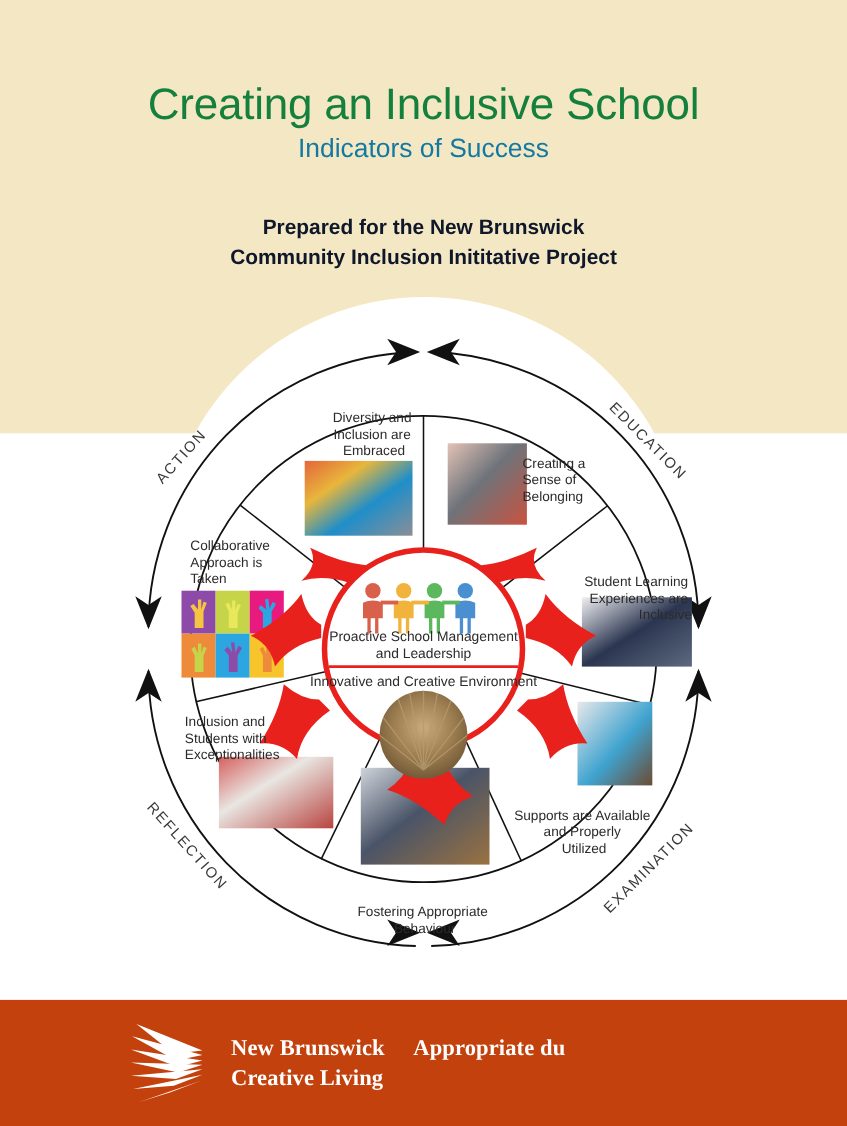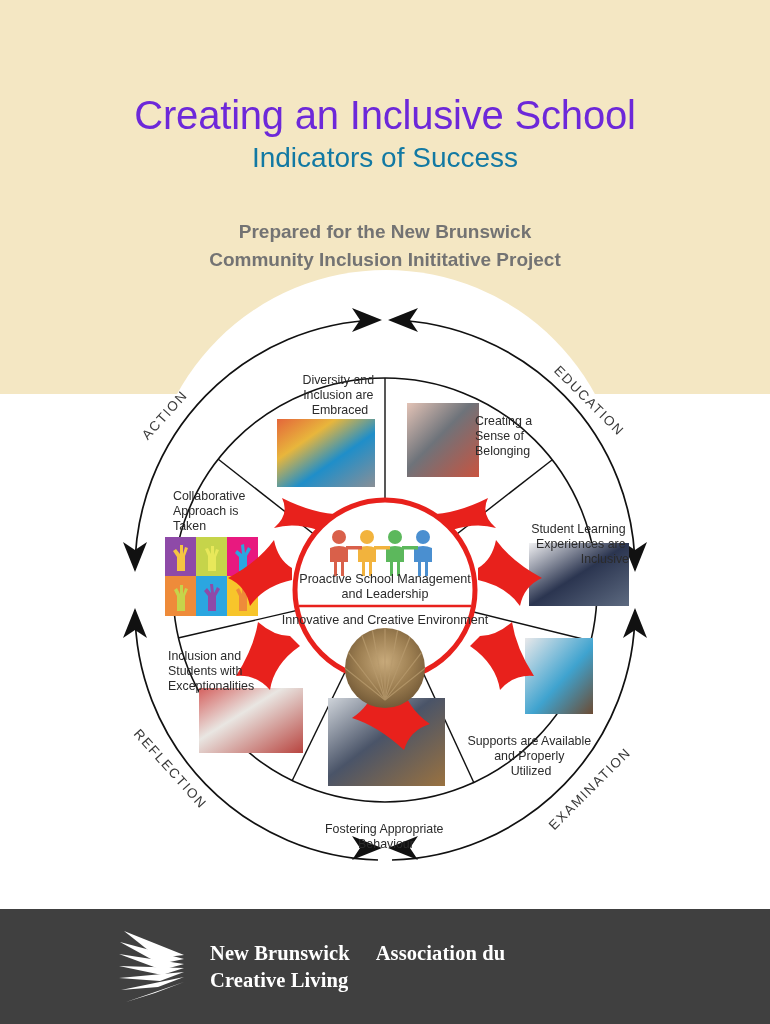--- a/index.html
+++ b/index.html
@@ -18,29 +18,29 @@
     background:#f4e7c3;
     z-index:1;
   }
   .header-bump{
     position:absolute;left:148px;top:270px;width:476px;height:476px;
     background:#ffffff;border-radius:50%;
     z-index:2;
   }
   .title-wrap{position:absolute;left:0;top:0;width:770px;z-index:5;text-align:center;}
   .title-main{
-    margin-top:94px;
-    font-size:40px;font-weight:400;color:#6d28d9;letter-spacing:-0.2px;line-height:1.08;
+    margin-top:74px;
+    font-size:40px;font-weight:400;color:#15803d;letter-spacing:-0.2px;line-height:1.08;
   }
   .title-sub{
     margin-top:6px;
-    font-size:28px;font-weight:400;color:#1279a3;line-height:1.1;
+    font-size:24px;font-weight:400;color:#1279a3;line-height:1.1;
   }
   .prepared{
-    margin-top:44px;font-size:19px;font-weight:600;color:#737373;line-height:1.45;
+    margin-top:44px;font-size:19px;font-weight:600;color:#0f172a;line-height:1.45;
   }
 
   
   #diagram{position:absolute;left:0;top:280px;width:770px;height:640px;z-index:6;}
   #diagram svg{display:block;}
 
   .ring-label{
     font-family:"Liberation Sans", sans-serif;
     font-size:13.5px;fill:#3a3a3a;letter-spacing:1.6px;
   }
@@ -49,21 +49,21 @@
     font-size:12.4px;fill:#2b2b2b;
   }
   .center-label{
     font-family:"Liberation Sans", sans-serif;
     font-size:12.6px;fill:#2b2b2b;
   }
 
   
   .footer{
     position:absolute;left:0;bottom:0;width:770px;height:115px;
-    background:#404040;z-index:10;
+    background:#c2410c;z-index:10;
   }
   .footer-inner{
     position:absolute;left:118px;top:16px;display:flex;align-items:center;gap:14px;
   }
   .logo-mark{width:78px;height:84px;flex:0 0 auto;}
   .logo-text{display:flex;gap:26px;}
   .logo-col{
     color:#ffffff;font-family:"Liberation Serif", serif;font-weight:700;
     font-size:20.5px;line-height:1.33;white-space:nowrap;
   }
@@ -340,19 +340,19 @@
           <path d="M3 65 L66 52 L40 62 Z"></path>
           <path d="M8 77 L66 57 L37 68 Z"></path>
         </g>
       </svg>
       <div class="logo-text">
         <div class="logo-col">
           <div>New Brunswick</div>
           <div>Creative Living</div>
         </div>
         <div class="logo-col">
-          <div>Association du</div>
+          <div>Appropriate du</div>
         </div>
       </div>
     </div>
   </div>
 
 </div>
 
 </body></html>

